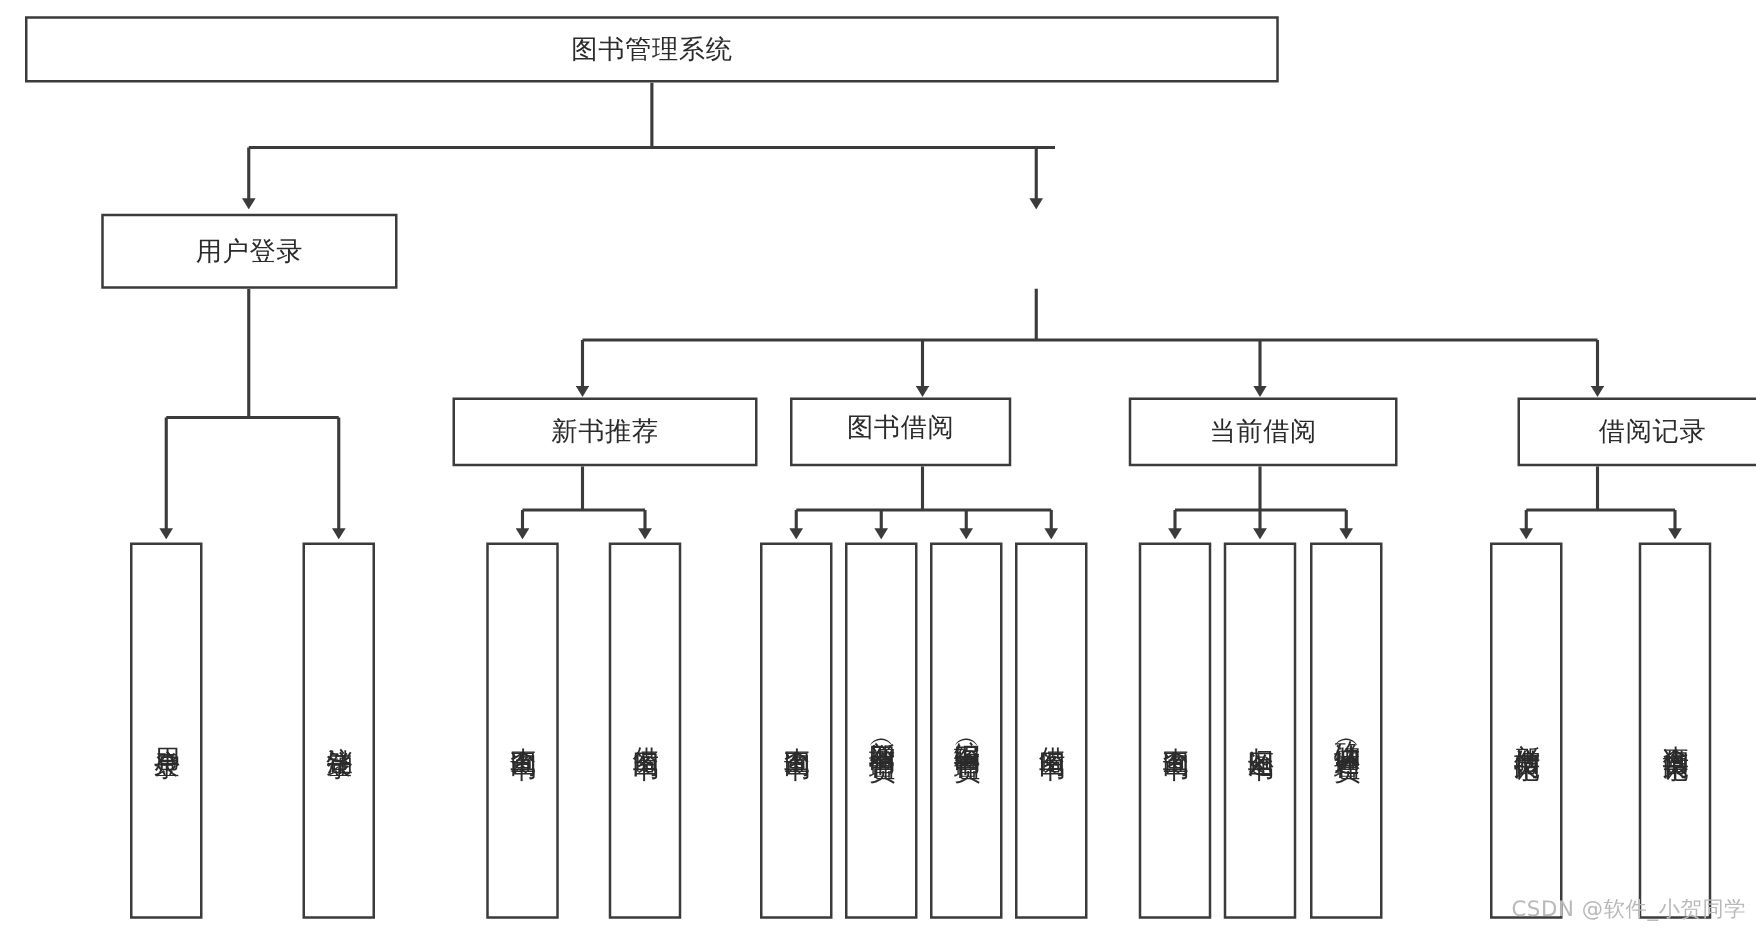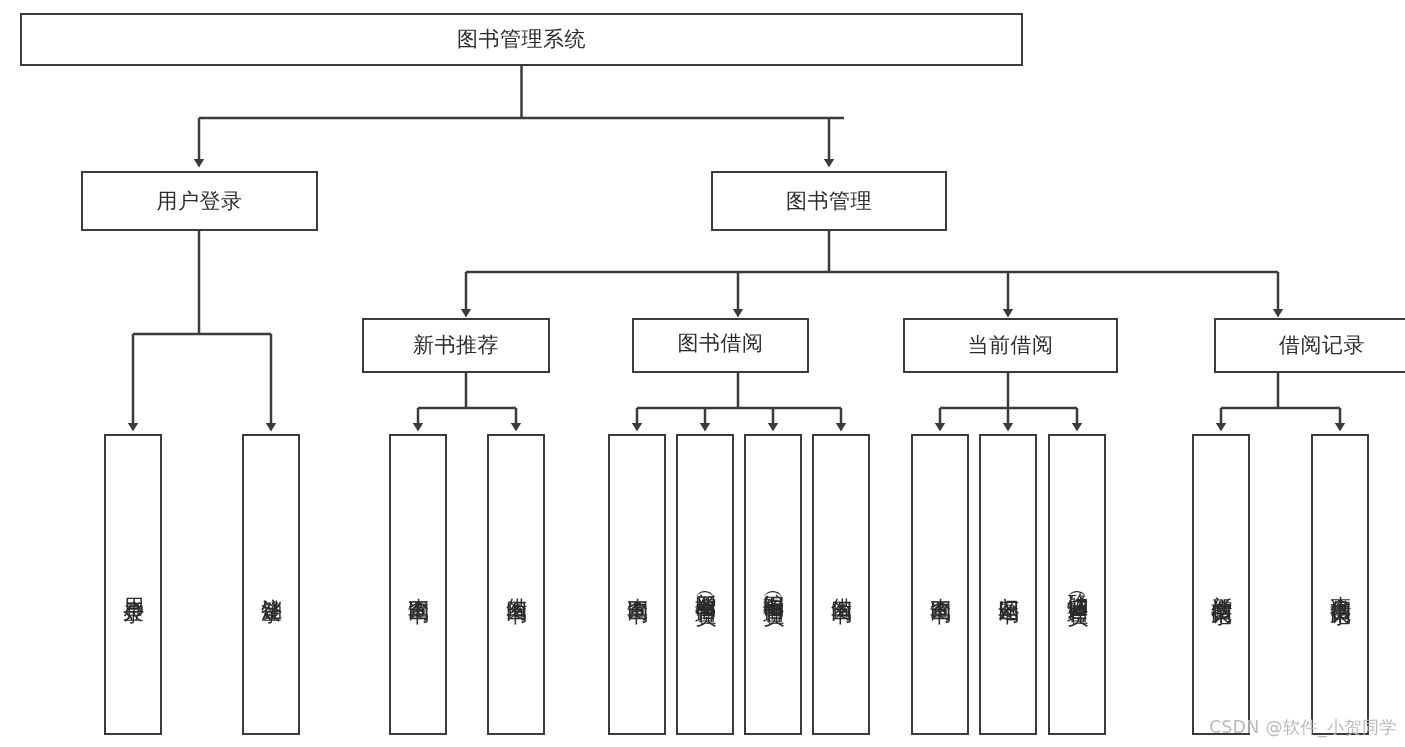--- a/index.html
+++ b/index.html
@@ -129,25 +129,22 @@
     </g>
   </svg>
 
   <div class="node root horiz" style="left:20px; top:13px; width:1003px; height:53px;">
     <span class="node-label">图书管理系统</span>
   </div>
 
   <div class="node horiz" style="left:81px; top:171px; width:237px; height:60px;">
     <span class="node-label">用户登录</span>
   </div>
-  <div class="node horiz" style="left:711px; top:171px; width:236px; height:60px;">
-    <span class="node-label">图书管理</span>
-  </div>
-
-  <div class="node horiz" style="left:362px; top:318px; width:188px; height:55px;">
+
+  <div class="node horiz" style="left:362px; top:318px; width:244px; height:55px;">
     <span class="node-label">新书推荐</span>
   </div>
   <div class="node horiz" style="left:632px; top:318px; width:177px; height:55px;font-family:Liberation Mono, monospace;">
     <span class="node-label">图书借阅</span>
   </div>
   <div class="node horiz" style="left:903px; top:318px; width:215px; height:55px;">
     <span class="node-label">当前借阅</span>
   </div>
   <div class="node horiz" style="left:1172px; top:318px; width:216px; height:55px;margin-left:42px;">
     <span class="node-label">借阅记录</span>

